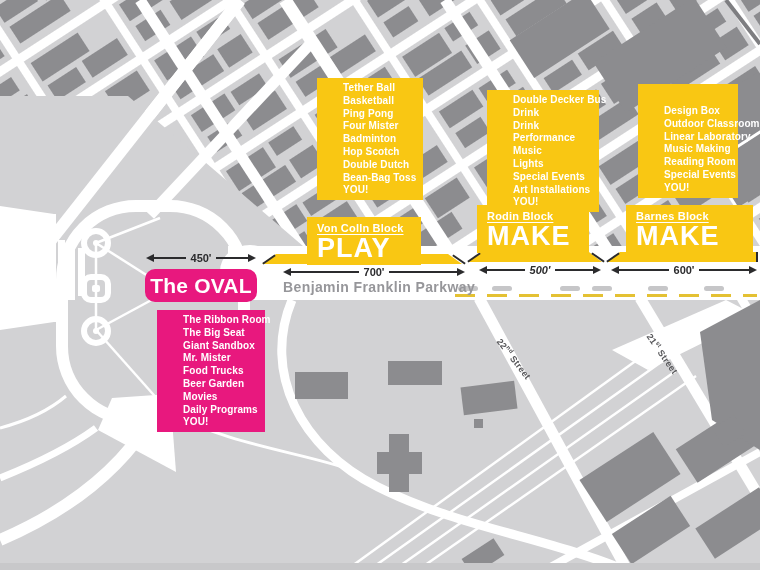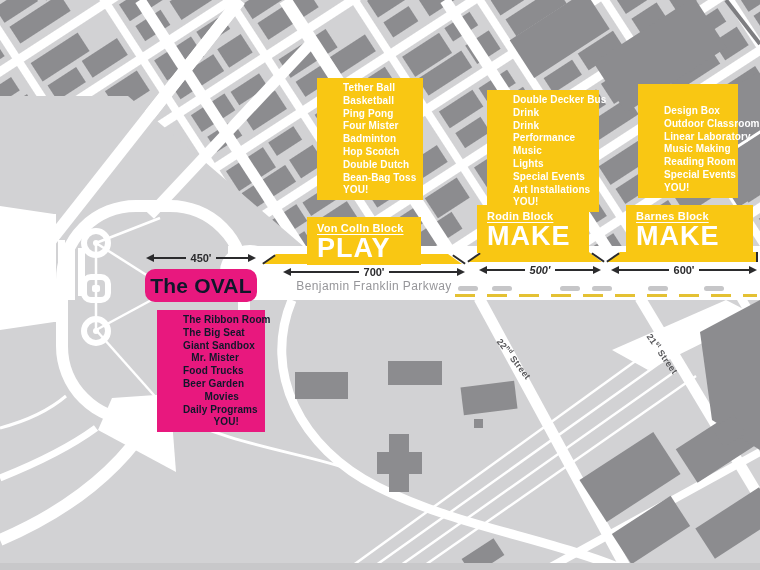--- a/index.html
+++ b/index.html
@@ -6,21 +6,21 @@
   .stage{
     position:relative;width:760px;height:570px;overflow:hidden;
     background:#d2d2d4;font-family:"Liberation Sans",sans-serif;
     -webkit-font-smoothing:antialiased;
   }
   .stage *{box-sizing:border-box;}
   svg.map{position:absolute;left:0;top:0;}
 
   
   .ybox{position:absolute;background:var(--yellow,#f9c713);color:#fff;z-index:3;}
-  .pbox{position:absolute;background:var(--pink,#e8187e);color:#0f172a;z-index:3;text-align:right;}
+  .pbox{position:absolute;background:var(--pink,#e8187e);color:#ffffff;z-index:3;}
   .list{padding:4px 26px 3px;margin-left:10px;}
   .list div{font-size:10px;line-height:12.8px;font-weight:700;white-space:nowrap;letter-spacing:.1px;}
   .b1-list{left:307px;top:78px;width:106px;}
   .b2-list{left:477px;top:90px;width:112px;}
   .b3-list{left:628px;top:84px;width:100px;padding-top:21px;}
   .label-box{padding:5px 10px 2px;}
   .b1-label{left:307px;top:205px;width:114px;height:48px;margin-top:12px;}
   .b2-label{left:477px;top:205px;width:112px;height:48px;}
   .b3-label{left:626px;top:205px;width:127px;height:48px;}
   .blk-name{font-size:11px;font-weight:700;text-decoration:underline;text-underline-offset:2px;letter-spacing:.2px;white-space:nowrap;}
@@ -39,21 +39,21 @@
   .dim .ah.r{border-left:8px solid #2b2b2d;}
   .dim .ln{flex:1 1 auto;height:2px;background:#2b2b2d;}
   .dim .tx{flex:0 0 auto;padding:0 5px;font-size:11px;font-weight:700;line-height:1;}
   .dim-450{left:146px;top:252px;width:110px;}
   .dim-700{left:283px;top:266px;width:182px;text-align:center;}
   .dim-500{left:479px;top:264px;width:122px;font-style:italic;}
   .dim-600{left:611px;top:264px;width:146px;}
 
   .pkwy{
     position:absolute;left:283px;top:279px;width:182px;text-align:center;
-    font-size:12px;font-weight:400;color:#96969a;letter-spacing:.4px;z-index:4;white-space:nowrap;
+    font-size:14px;font-weight:700;color:#96969a;letter-spacing:.4px;z-index:4;white-space:nowrap;
   }
 
   
   .band{position:absolute;height:10px;background:var(--yellow,#f9c713);z-index:2;}
   .band1{left:262px;top:254px;width:200px;clip-path:polygon(14px 0,186px 0,100% 100%,0 100%);}
   .band2{left:468px;top:252px;width:134px;clip-path:polygon(13px 0,121px 0,100% 100%,0 100%);}
   .band3{left:607px;top:252px;width:151px;clip-path:polygon(13px 0,100% 0,100% 100%,0 100%);border-right:2px dashed #2b2b2d;}
   .tick{position:absolute;width:2px;height:15px;background:#2b2b2d;z-index:2;}
 
   

